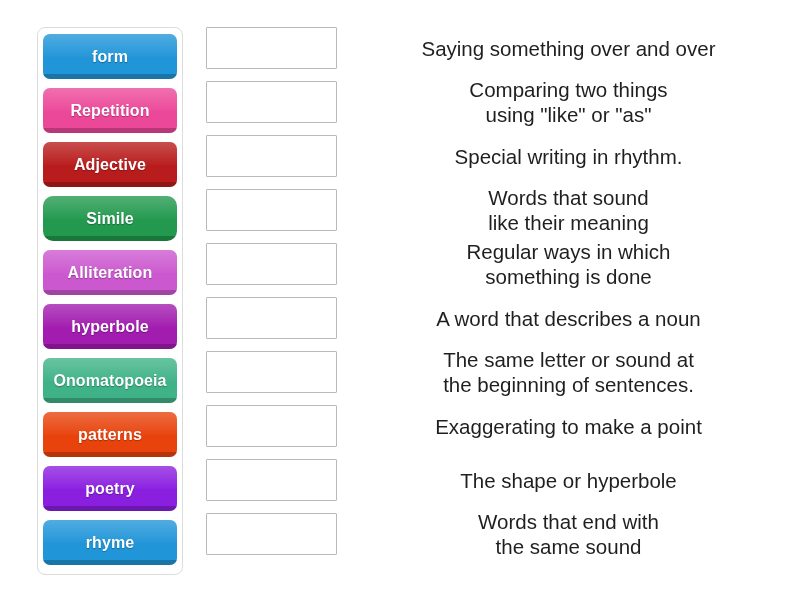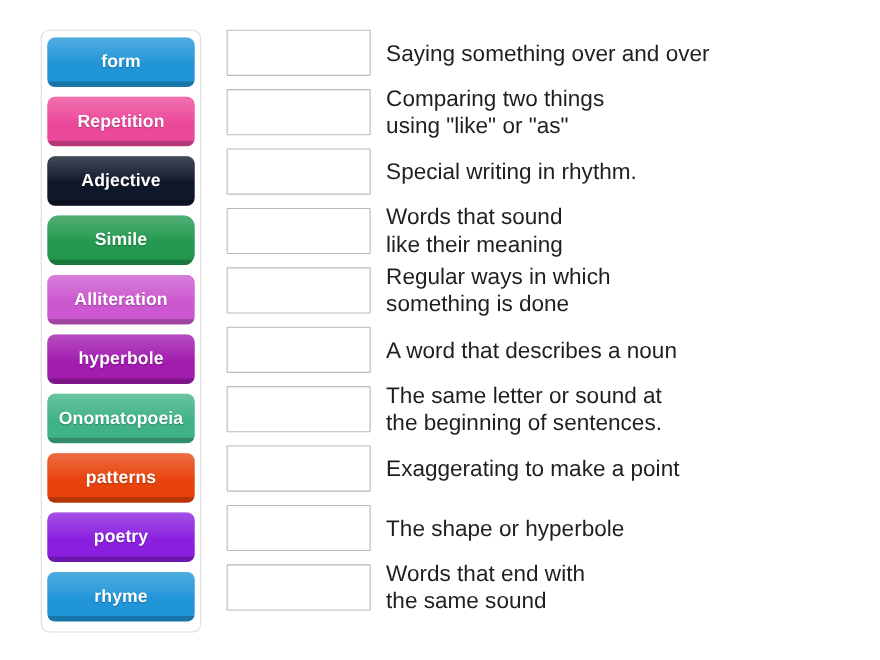--- a/index.html
+++ b/index.html
@@ -81,20 +81,21 @@
     left: 206px;
     top: 27px;
     width: 580px;
   }
 
   .row {
     display: flex;
     align-items: center;
     height: 42px;
     margin-bottom: 12px;
+    text-align: center;
   }
 
   .dropbox {
     width: 131px;
     height: 42px;
     border: 1px solid #b9b9b9;
     background: #ffffff;
     box-sizing: border-box;
     flex: 0 0 auto;
     border-radius: 1px;
@@ -114,21 +115,21 @@
 
 <div id="app">
 
   <div id="tiles-panel">
       <div class="tile" style="background: rgb(32, 149, 216);">
         <span class="tile-label">form</span>
       </div>
       <div class="tile" style="background: #ec4899;">
         <span class="tile-label">Repetition</span>
       </div>
-      <div class="tile" style="background: #0f172a;">
+      <div class="tile" style="background: #b91c1c;">
         <span class="tile-label">Adjective</span>
       </div>
       <div class="tile" style="background: rgb(34, 153, 78); border-radius: 10px;">
         <span class="tile-label">Simile</span>
       </div>
       <div class="tile" style="background: rgb(204, 88, 207);">
         <span class="tile-label">Alliteration</span>
       </div>
       <div class="tile" style="background: #a21caf;">
         <span class="tile-label">hyperbole</span>

